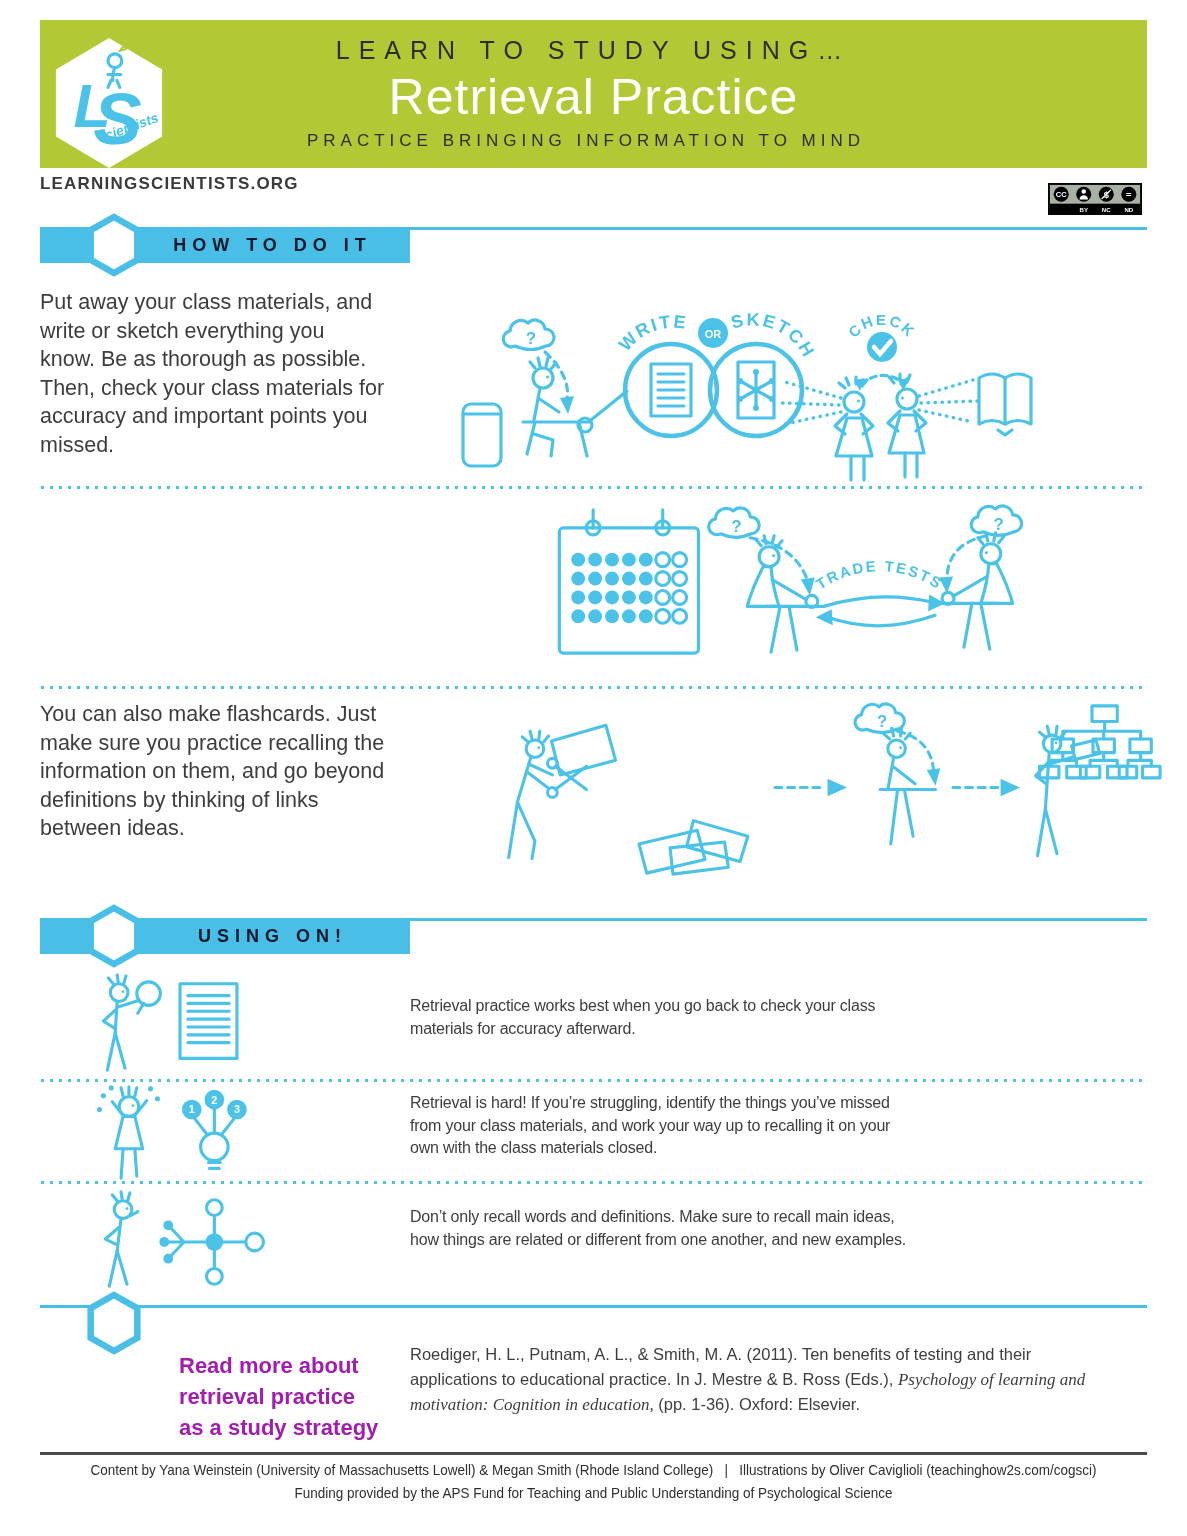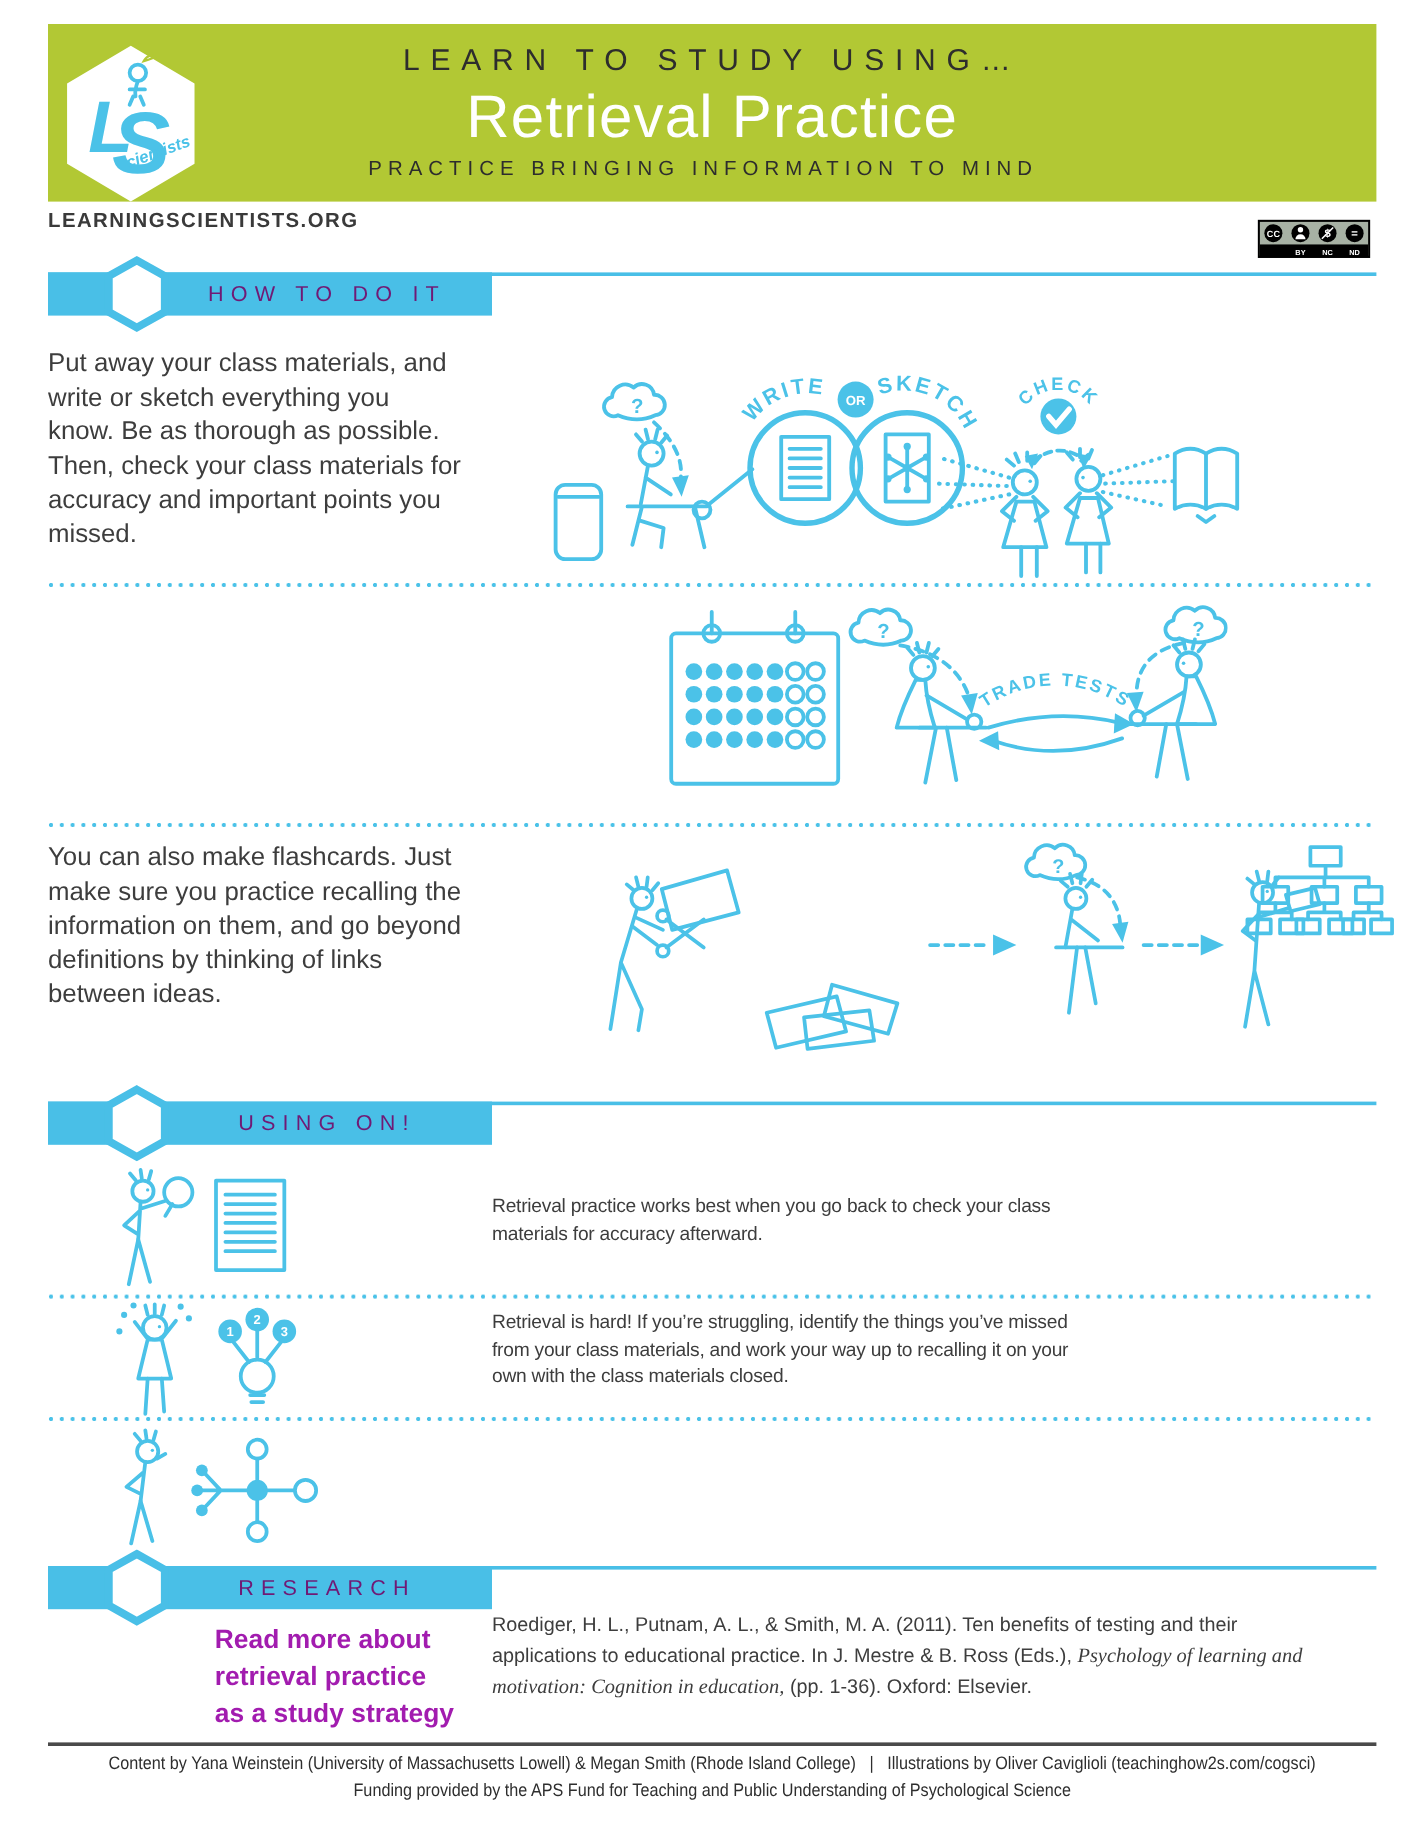--- a/index.html
+++ b/index.html
@@ -16,21 +16,21 @@
   .subtitle { left:40px; top:131px; width:1092px; text-align:center; font-weight:normal;
               font-size:17px; letter-spacing:5px; color:#2d2d2d; }
   .logo { left:50px; top:34px; width:118px; height:138px; }
   .site { left:40px; top:174px; font-size:17px; font-weight:bold; letter-spacing:1.2px; color:#3a3a3a; }
   .cc { left:1048px; top:183px; width:94px; height:32px; }
 
   
   .b-line { left:40px; width:1107px; height:3px; background:#49bfe7; }
   .b-bar  { left:40px; width:370px; height:36px; background:#49bfe7; display:flex;
             align-items:center; justify-content:center; padding-left:95px; }
-  .b-bar span { color:#701a75; font-weight:normal; font-size:18px; letter-spacing:6px; }
+  .b-bar span { color:#0f172a; font-weight:bold; font-size:18px; letter-spacing:6px; }
   .b-hex { left:86px; width:56px; height:64px; }
 
   
   .para { left:40px; width:400px; font-size:21.5px; line-height:1.33; color:#3d3d3d; white-space:pre-line; }
   .hold-text { left:410px; width:750px; font-size:16px; line-height:1.42; color:#3d3d3d;
                letter-spacing:-0.2px; white-space:pre-line; }
   .dotsep { left:40px; right:40px; width:1107px; height:5px; background-repeat:repeat-x;
             background-size:9px 5px;
             background-image:radial-gradient(circle at 2.5px 2.5px, #4bc2e8 1.6px, rgba(0,0,0,0) 1.9px); }
 
@@ -393,25 +393,24 @@
       <path d="M144,55 L166,55 M135,46 L135,28 M135,64 L135,82"></path>
       <circle cx="176" cy="55" r="9"></circle>
       <circle cx="135" cy="20" r="8"></circle>
       <circle cx="135" cy="90" r="8"></circle>
     </g>
     <circle cx="135" cy="55" r="9" class="fl"></circle>
     <circle cx="88" cy="38" r="5" class="fl"></circle>
       <circle cx="84" cy="55" r="5" class="fl"></circle>
       <circle cx="88" cy="72" r="5" class="fl"></circle>
   </svg>
+  <div class="abs hold-text" style="top:1206px">Don’t only recall words and definitions. Make sure to recall main ideas,
+how things are related or different from one another, and new examples.</div>
 
   <div class="abs b-line" style="top:1305px"></div>
-  <div class="abs b-bar" style="top:1305px">
-    <span>RESEARCH</span>
-  </div>
   <svg class="abs b-hex" style="top:1291px" viewBox="0 0 60 68">
     <polygon points="30,4 55,18 55,50 30,64 5,50 5,18" fill="#ffffff" stroke="#49bfe7" stroke-width="7"></polygon>
   </svg>
 
   <div class="abs readmore">Read more about
 retrieval practice
 as a study strategy</div>
 
   <div class="abs citation"><span>Roediger, H. L., Putnam, A. L., &amp; Smith, M. A. (2011). Ten benefits of testing and their
 applications to educational practice. In J. Mestre &amp; B. Ross (Eds.), </span><i>Psychology of learning and

